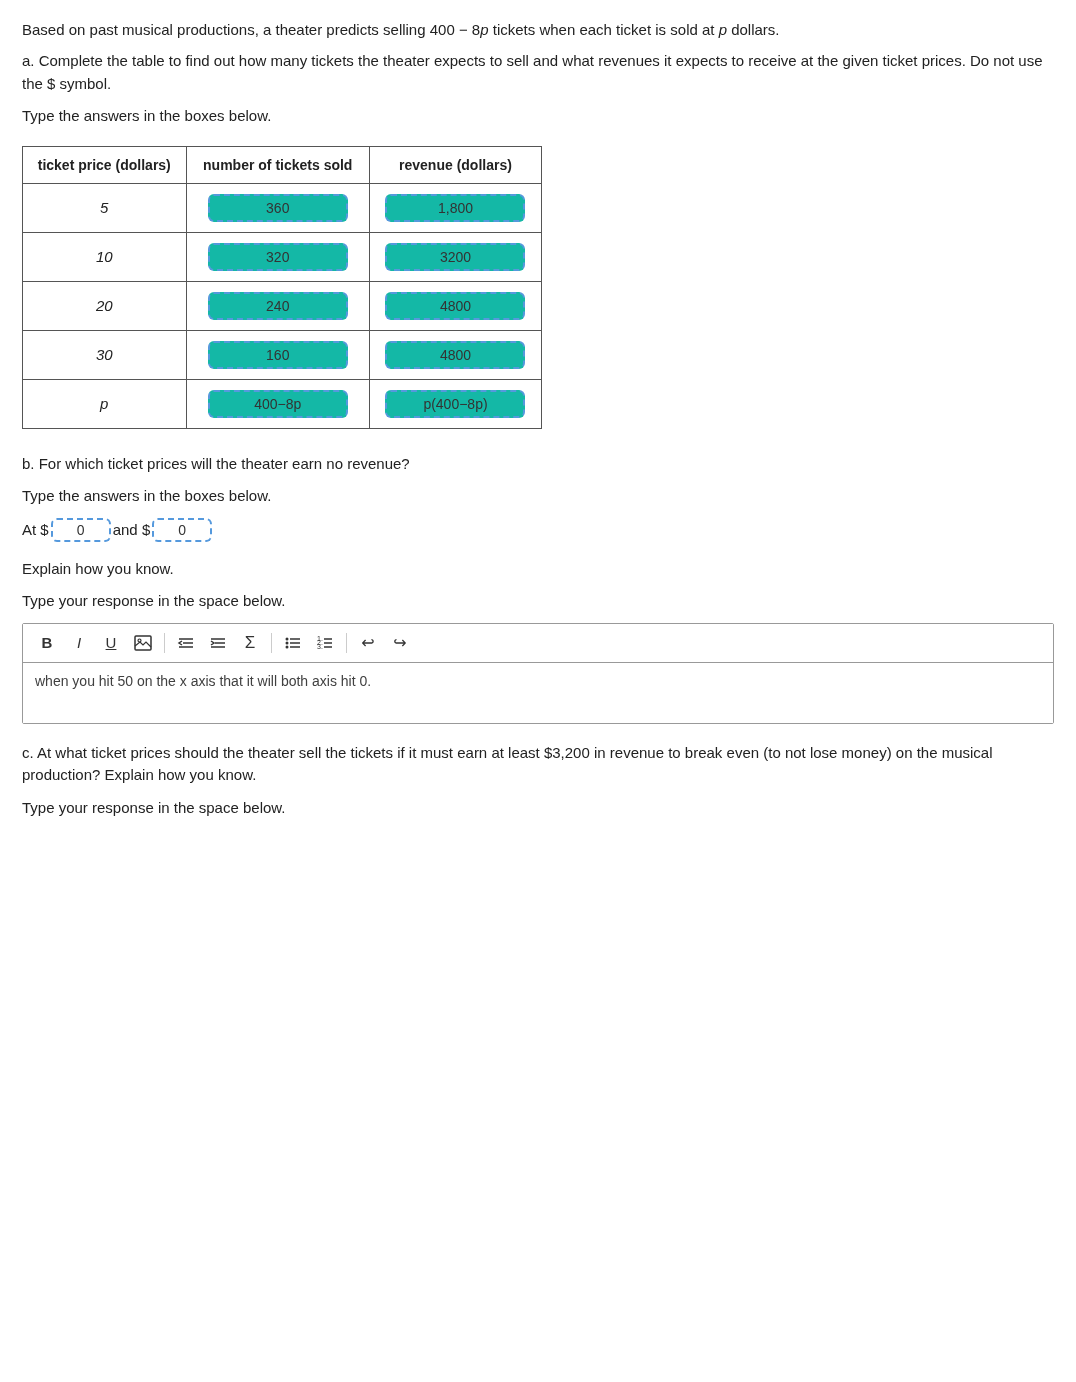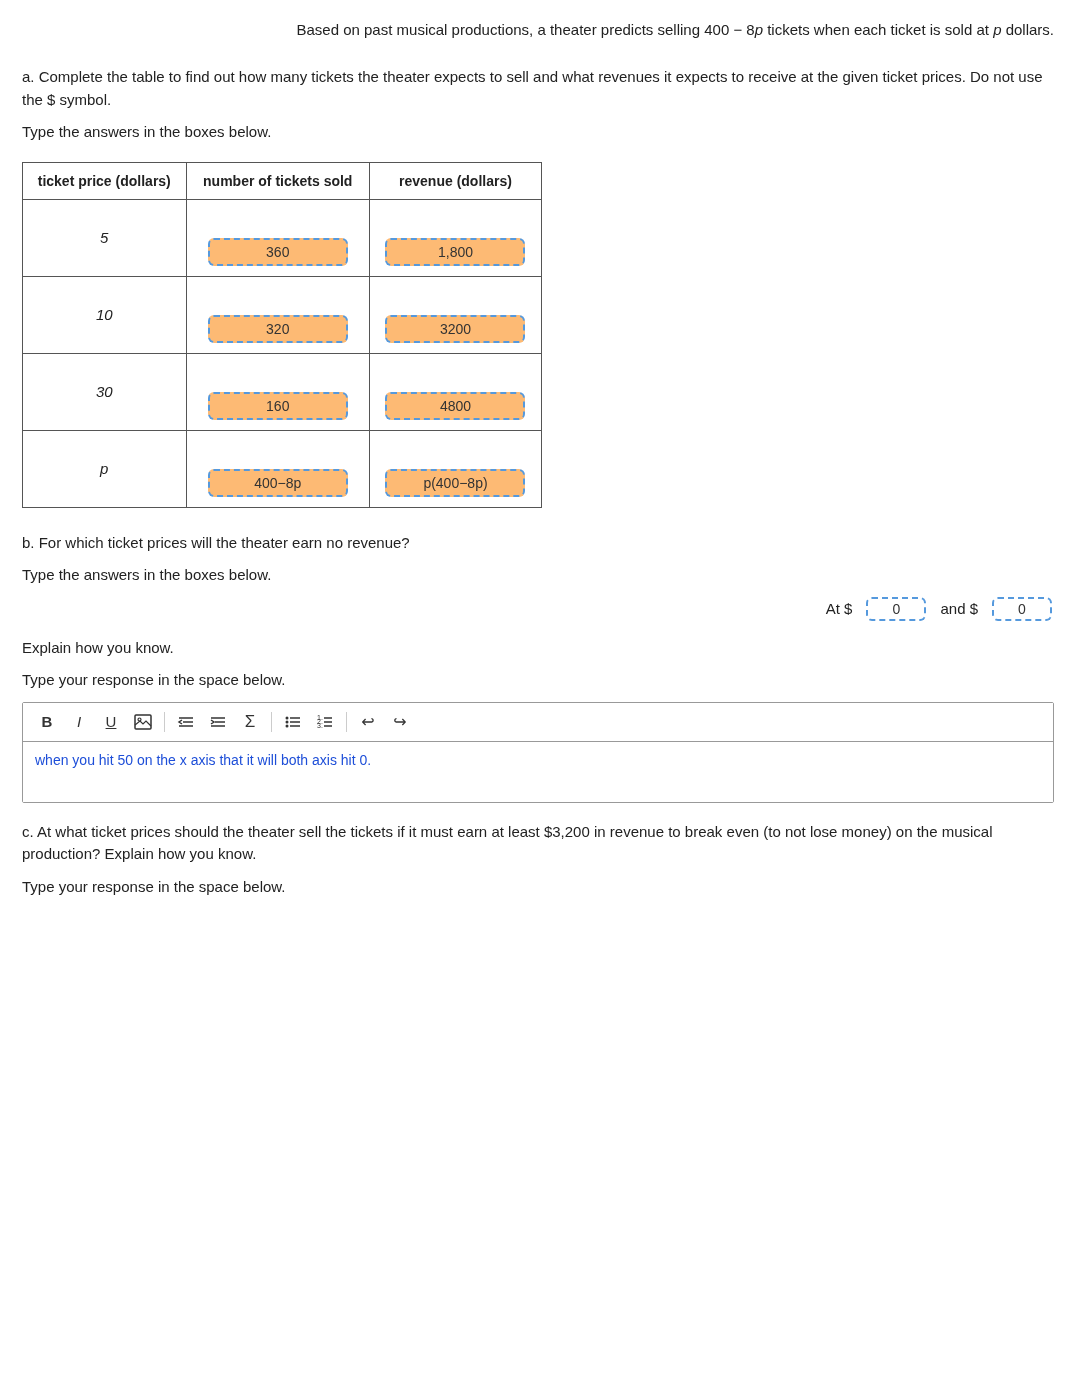--- a/index.html
+++ b/index.html
@@ -5,21 +5,21 @@
     * { box-sizing: border-box; margin: 0; padding: 0; }
     body {
       font-family: Arial, sans-serif;
       font-size: 15px;
       color: #222;
       background: #fff;
       padding: 18px 22px;
       max-width: 1076px;
     }
     p { margin-bottom: 10px; line-height: 1.5; }
-    .intro-text { margin-bottom: 24px; line-height: 1.6; text-align: right; }
+    .intro-text { margin-bottom: 8px; line-height: 1.6; }
 
     
     .data-table {
       border-collapse: collapse;
       margin: 18px 0 24px 0;
       min-width: 520px;
     }
     .data-table th, .data-table td {
       border: 1.5px solid #555;
       padding: 10px 0;
@@ -38,26 +38,25 @@
       min-width: 120px;
     }
 
     
     .answer-input {
       border: 2px dashed #5599dd;
       border-radius: 6px;
       padding: 4px 10px;
       font-size: 14px;
       color: #333;
-      background: #fdba74;
+      background: #14b8a6;
       min-width: 100px;
       text-align: center;
       outline: none;
       width: 140px;
-      margin-top: 28px;
     }
 
     
     .inline-answer {
       display: inline-block;
       border: 2px dashed #5599dd;
       border-radius: 6px;
       padding: 2px 6px;
       font-size: 14px;
       color: #333;
@@ -103,34 +102,33 @@
     .toolbar-sep {
       width: 1px;
       height: 20px;
       background: #ccc;
       margin: 0 3px;
     }
     .editor-content {
       min-height: 60px;
       padding: 10px 12px;
       font-size: 14px;
-      color: #1d4ed8;
+      color: #404040;
       outline: none;
       background: #fff;
     }
 
     
     .part-b-inline {
       margin: 8px 0 16px 0;
       font-size: 15px;
       display: flex;
       align-items: center;
-      gap: 12px;
+      gap: 0;
       flex-wrap: wrap;
-      justify-content: flex-end;
     }
 
     .part-section { margin-bottom: 14px; }
   </style>
 </head>
 <body>
 
 <div class="intro-text">
   Based on past musical productions, a theater predicts selling 400 − 8<em>p</em> tickets when each ticket is sold at <em>p</em> dollars.
 </div>
@@ -153,20 +151,25 @@
         <td class="price-col">5</td>
         <td><input type="text" class="answer-input" value="360" style=""></td>
         <td><input type="text" class="answer-input" value="1,800" style=""></td>
       </tr>
       <tr>
         <td class="price-col">10</td>
         <td><input type="text" class="answer-input" value="320" style=""></td>
         <td><input type="text" class="answer-input" value="3200" style=""></td>
       </tr>
       <tr>
+        <td class="price-col">20</td>
+        <td><input type="text" class="answer-input" value="240" style=""></td>
+        <td><input type="text" class="answer-input" value="4800" style=""></td>
+      </tr>
+      <tr>
         <td class="price-col">30</td>
         <td><input type="text" class="answer-input" value="160" style=""></td>
         <td><input type="text" class="answer-input" value="4800" style=""></td>
       </tr>
       <tr>
         <td class="price-col"><em>p</em></td>
         <td><input type="text" class="answer-input" value="400−8p" style=""></td>
         <td><input type="text" class="answer-input" value="p(400−8p)" style=""></td>
       </tr>
     </tbody>

